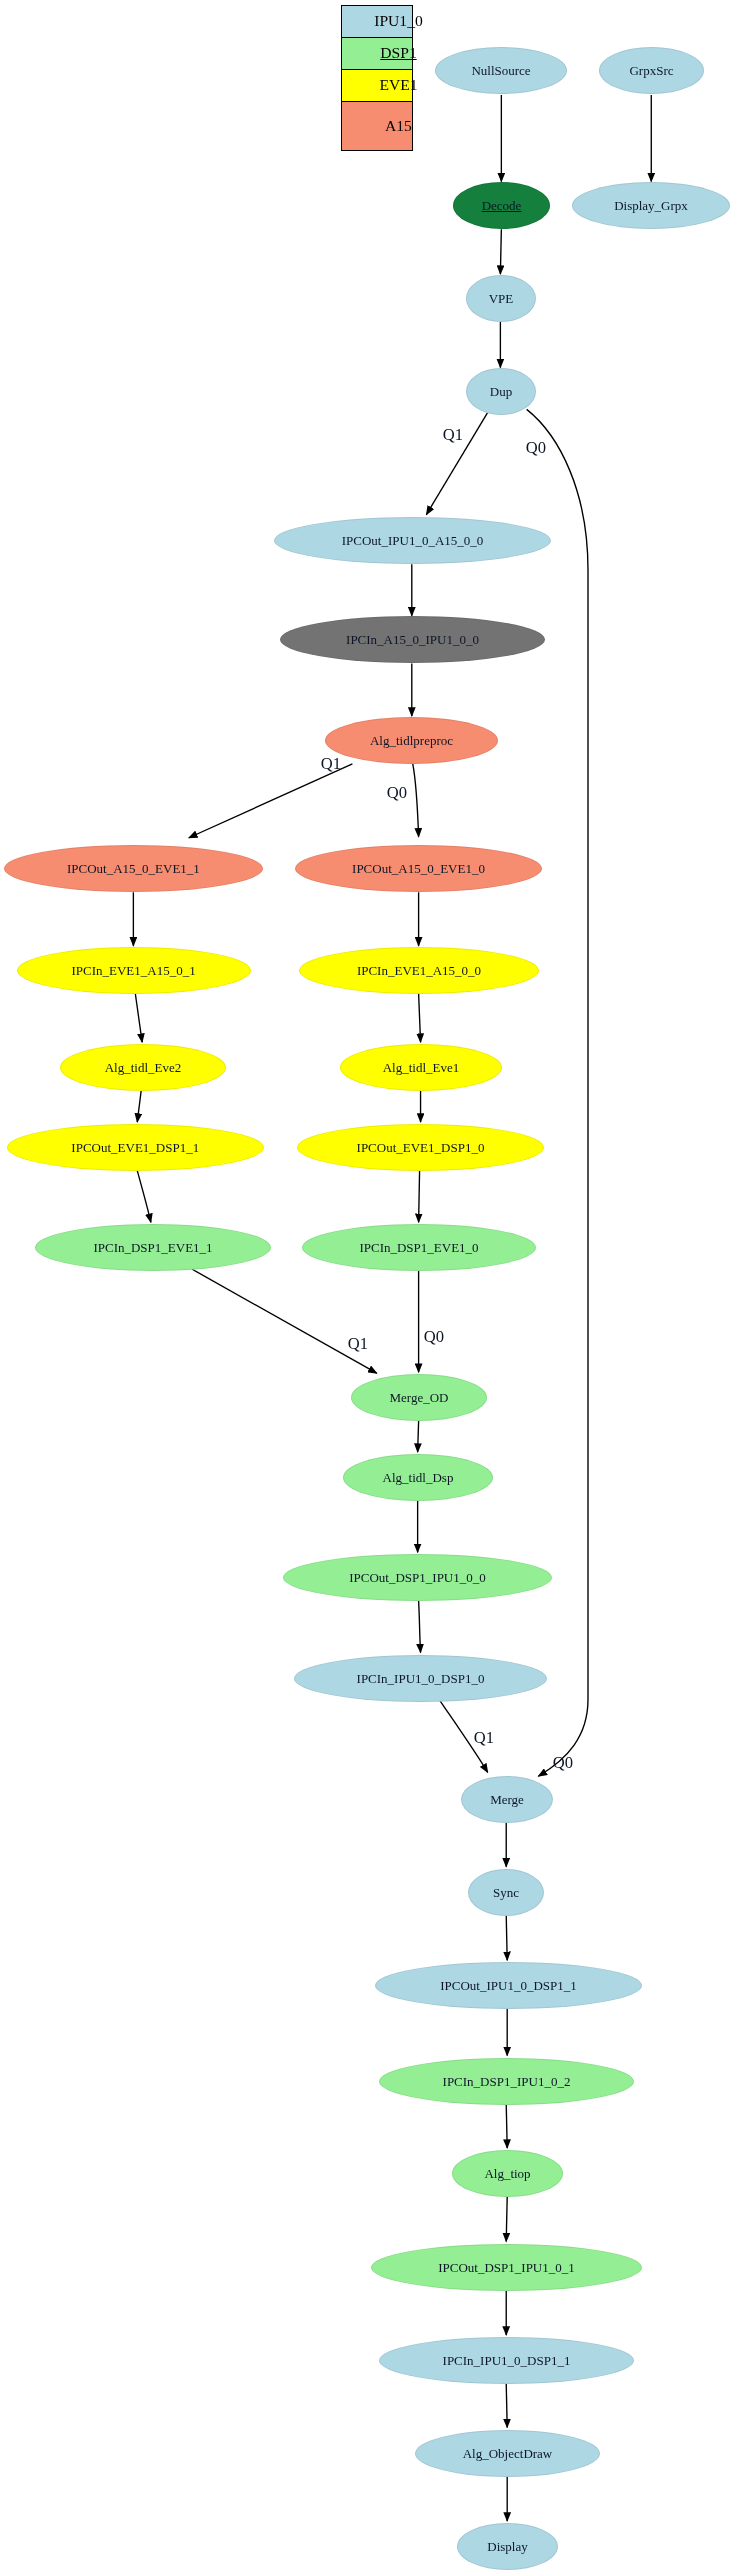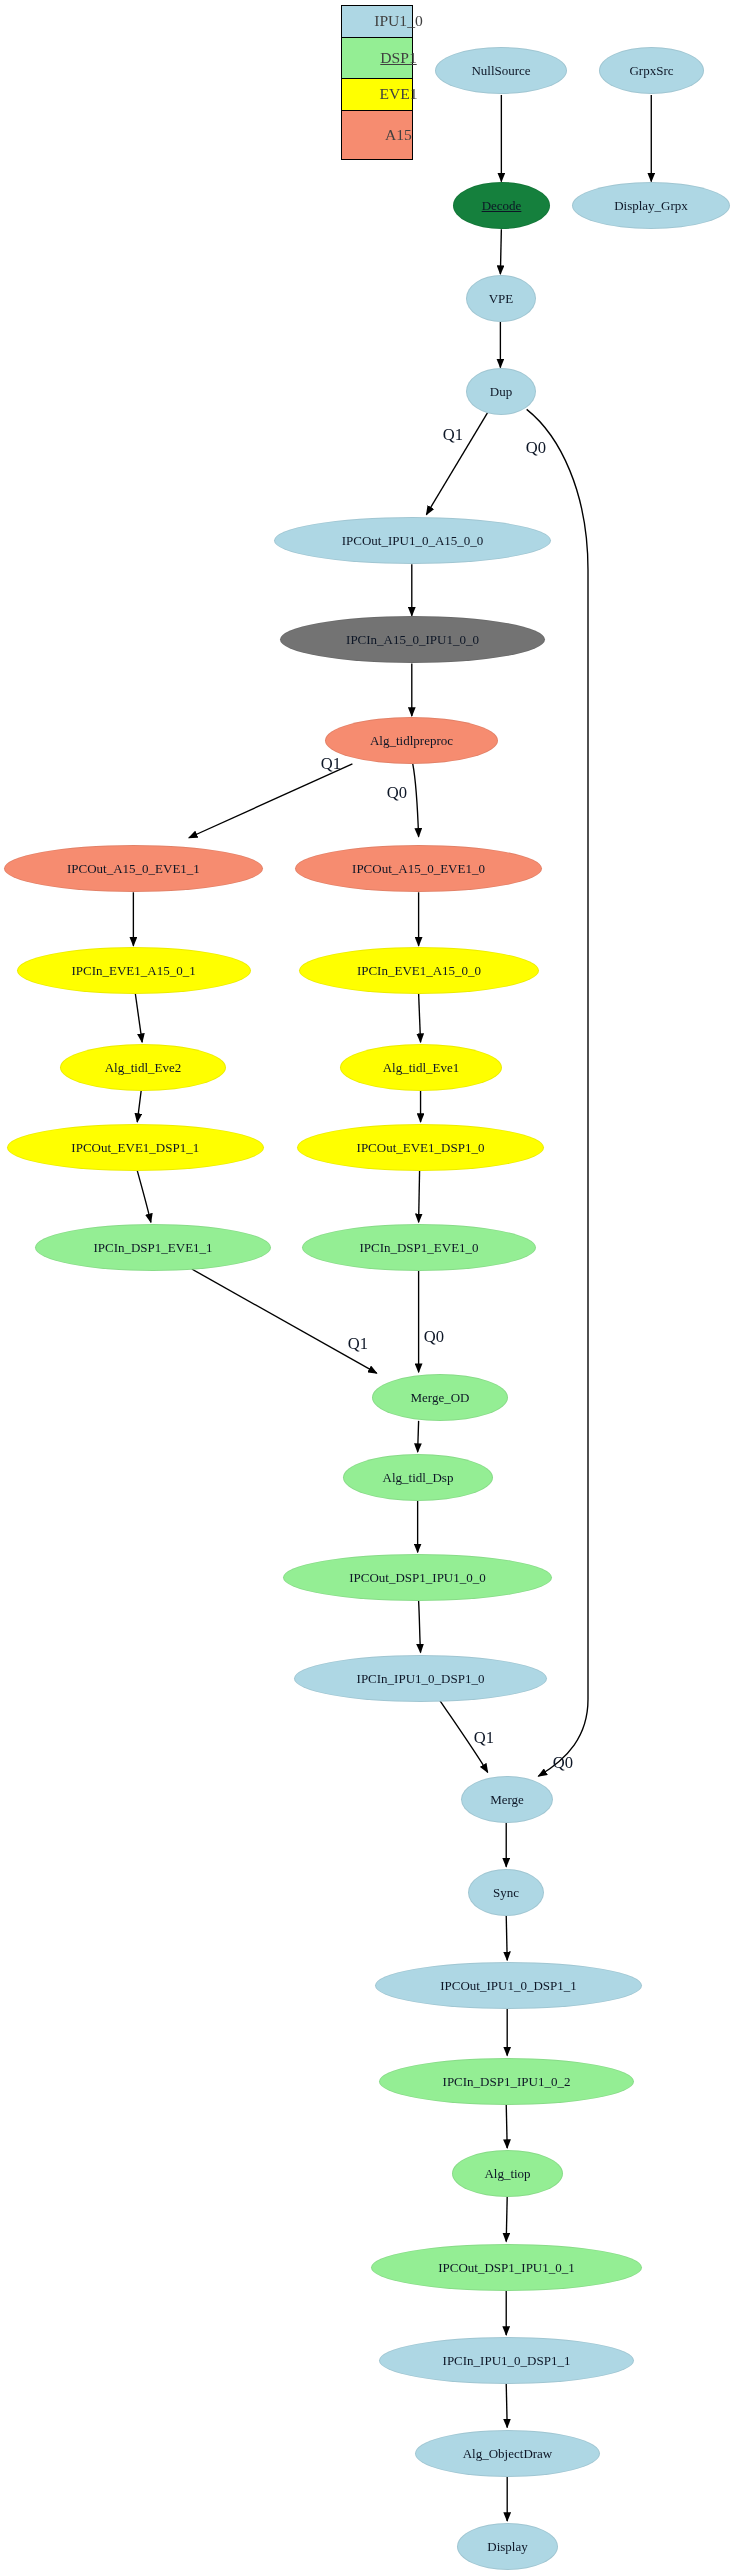--- a/index.html
+++ b/index.html
@@ -25,21 +25,21 @@
     font-size:16.6px;color:#0d1626;
     white-space:nowrap;
   }
   #legend{
     position:absolute;
     border:1px solid #000;
     display:flex;flex-direction:column;
   }
   .legend-cell{
     display:flex;align-items:center;justify-content:center;
-    font-size:15.6px;color:#404040;
+    font-size:15.6px;color:#000000;
     border-bottom:1px solid #000;
     box-sizing:border-box;
     padding-left:43px;
   }
   .legend-cell:last-child{border-bottom:none;}
 </style>
 </head>
 <body>
 
 <div id="canvas">
@@ -97,21 +97,21 @@
       <div class="node" style="left: 3.9px; top: 845px; width: 259px; height: 47px; background: rgb(246, 140, 112);">IPCOut_A15_0_EVE1_1</div>
       <div class="node" style="left: 295px; top: 845px; width: 247px; height: 47px; background: rgb(246, 140, 112);">IPCOut_A15_0_EVE1_0</div>
       <div class="node" style="left: 16.6px; top: 947px; width: 234px; height: 47px; background: rgb(255, 255, 0);">IPCIn_EVE1_A15_0_1</div>
       <div class="node" style="left: 299px; top: 947px; width: 240px; height: 47px; background: rgb(255, 255, 0);">IPCIn_EVE1_A15_0_0</div>
       <div class="node" style="left: 60px; top: 1044px; width: 166px; height: 47px; background: rgb(255, 255, 0);">Alg_tidl_Eve2</div>
       <div class="node" style="left: 340px; top: 1044px; width: 162px; height: 47px; background: rgb(255, 255, 0); text-align: center;">Alg_tidl_Eve1</div>
       <div class="node" style="left: 6.8px; top: 1124px; width: 257px; height: 47px; background: rgb(255, 255, 0);">IPCOut_EVE1_DSP1_1</div>
       <div class="node" style="left: 297px; top: 1124px; width: 247px; height: 47px; background: rgb(255, 255, 0);">IPCOut_EVE1_DSP1_0</div>
       <div class="node" style="left: 35px; top: 1224px; width: 236px; height: 47px; background: rgb(148, 238, 148);">IPCIn_DSP1_EVE1_1</div>
       <div class="node" style="left: 302px; top: 1224px; width: 234px; height: 47px; background: rgb(148, 238, 148);">IPCIn_DSP1_EVE1_0</div>
-      <div class="node" style="left: 372px; top: 1374px; width: 136px; height: 47px; background: rgb(148, 238, 148);">Merge_OD</div>
+      <div class="node" style="left: 351px; top: 1374px; width: 136px; height: 47px; background: rgb(148, 238, 148);">Merge_OD</div>
       <div class="node" style="left: 343px; top: 1454px; width: 150px; height: 47px; background: rgb(148, 238, 148);">Alg_tidl_Dsp</div>
       <div class="node" style="left: 283px; top: 1554px; width: 269px; height: 47px; background: rgb(148, 238, 148);">IPCOut_DSP1_IPU1_0_0</div>
       <div class="node" style="left: 294px; top: 1655px; width: 253px; height: 47px; background: rgb(174, 215, 228);">IPCIn_IPU1_0_DSP1_0</div>
       <div class="node" style="left: 461px; top: 1776px; width: 92px; height: 47px; background: rgb(174, 215, 228);">Merge</div>
       <div class="node" style="left: 468px; top: 1869px; width: 76px; height: 47px; background: rgb(174, 215, 228);">Sync</div>
       <div class="node" style="left: 375px; top: 1962px; width: 267px; height: 47px; background: rgb(174, 215, 228);">IPCOut_IPU1_0_DSP1_1</div>
       <div class="node" style="left: 379px; top: 2058px; width: 255px; height: 47px; background: rgb(148, 238, 148);">IPCIn_DSP1_IPU1_0_2</div>
       <div class="node" style="left: 452px; top: 2150px; width: 111px; height: 47px; background: rgb(148, 238, 148);">Alg_tiop</div>
       <div class="node" style="left: 371px; top: 2244px; width: 271px; height: 47px; background: rgb(148, 238, 148);">IPCOut_DSP1_IPU1_0_1</div>
       <div class="node" style="left: 379px; top: 2337px; width: 255px; height: 47px; background: rgb(174, 215, 228);">IPCIn_IPU1_0_DSP1_1</div>
@@ -123,18 +123,18 @@
       <span class="edge-label" style="left: 536px; top: 448px;">Q0</span>
       <span class="edge-label" style="left: 331px; top: 764px;">Q1</span>
       <span class="edge-label" style="left: 397px; top: 793px;">Q0</span>
       <span class="edge-label" style="left: 358px; top: 1344px;">Q1</span>
       <span class="edge-label" style="left: 434px; top: 1337px;">Q0</span>
       <span class="edge-label" style="left: 484px; top: 1738px;">Q1</span>
       <span class="edge-label" style="left: 563px; top: 1763px;">Q0</span>
     </div>
   <div id="legend" style="left: 341px; top: 4.9px; width: 70px;">
       <div class="legend-cell" style="height: 32px; background: rgb(174, 215, 228);">IPU1_0</div>
-      <div class="legend-cell" style="height: 41px; background: rgb(148, 238, 148); text-decoration: underline;">DSP1</div>
+      <div class="legend-cell" style="height: 32px; background: rgb(148, 238, 148); text-decoration: underline;">DSP1</div>
       <div class="legend-cell" style="height: 32px; background: rgb(255, 255, 0);">EVE1</div>
       <div class="legend-cell" style="height: 48px; background: rgb(246, 140, 112);">A15</div>
     </div>
 </div>
 
 
 </body></html>

